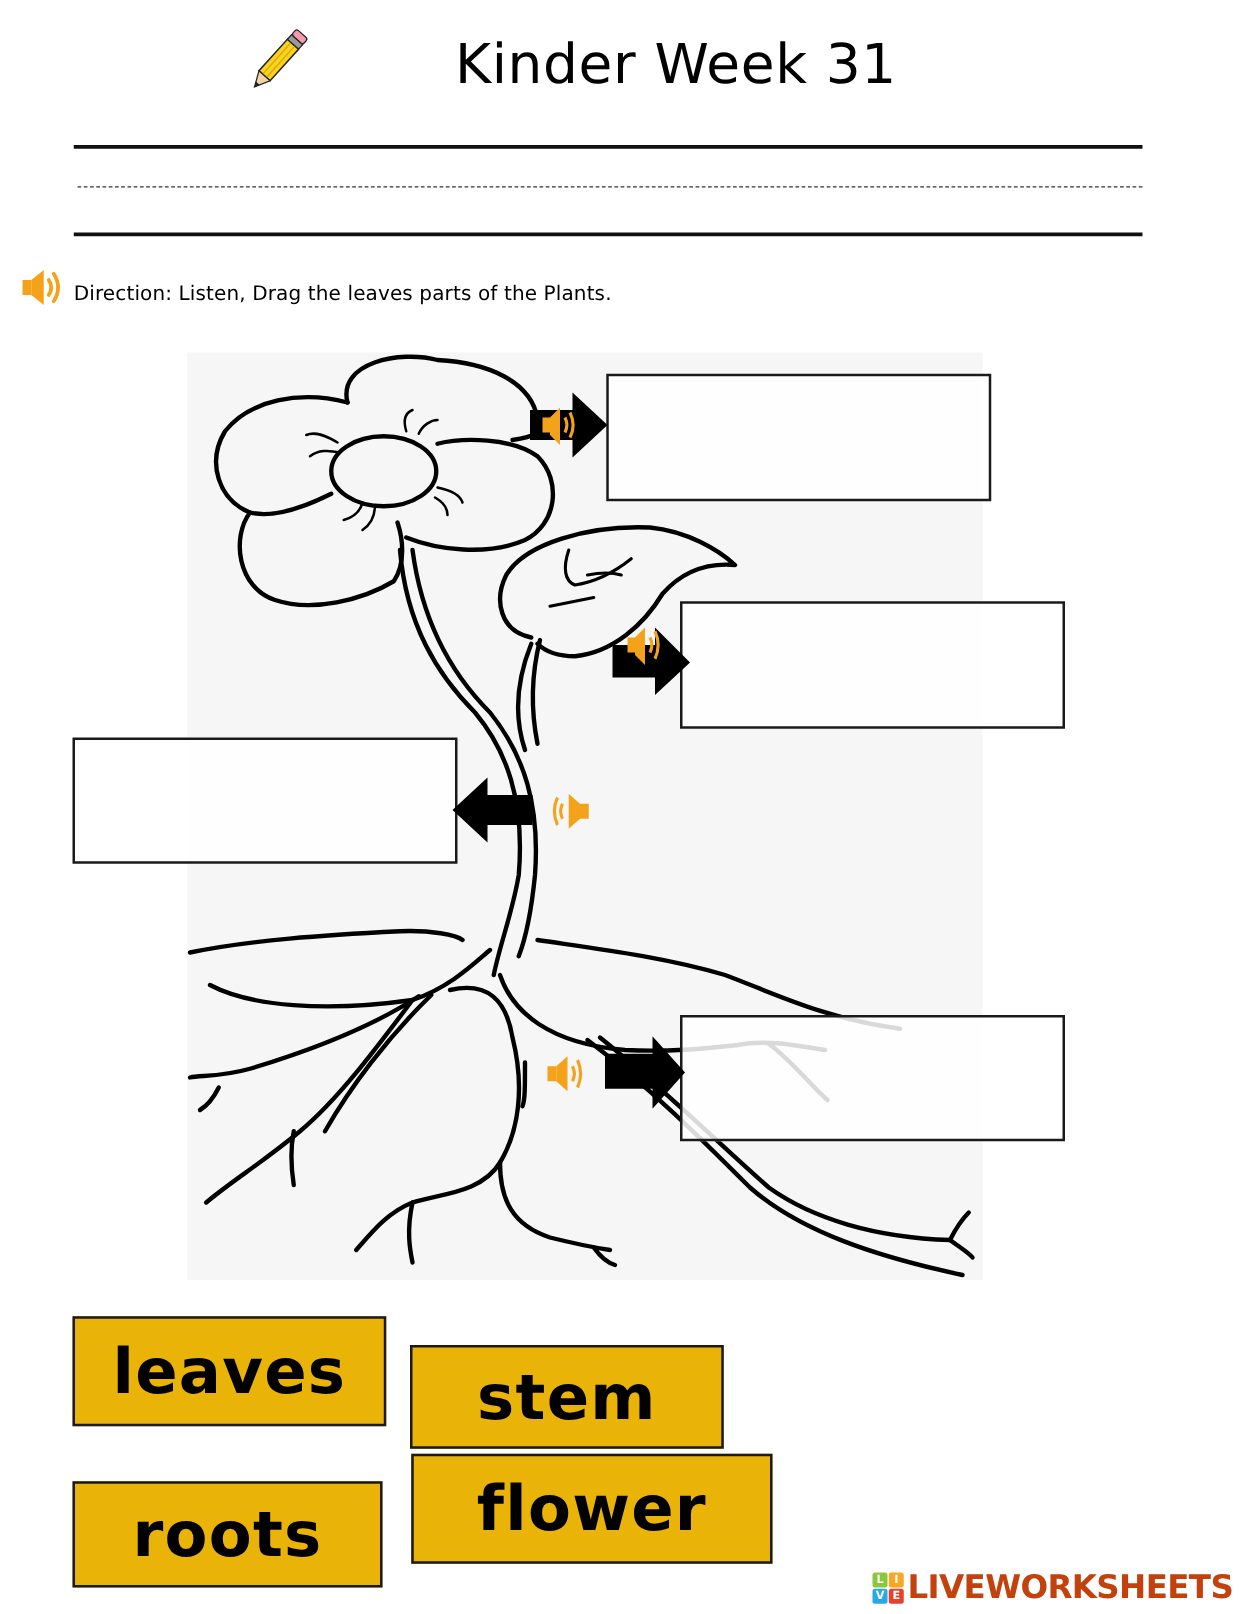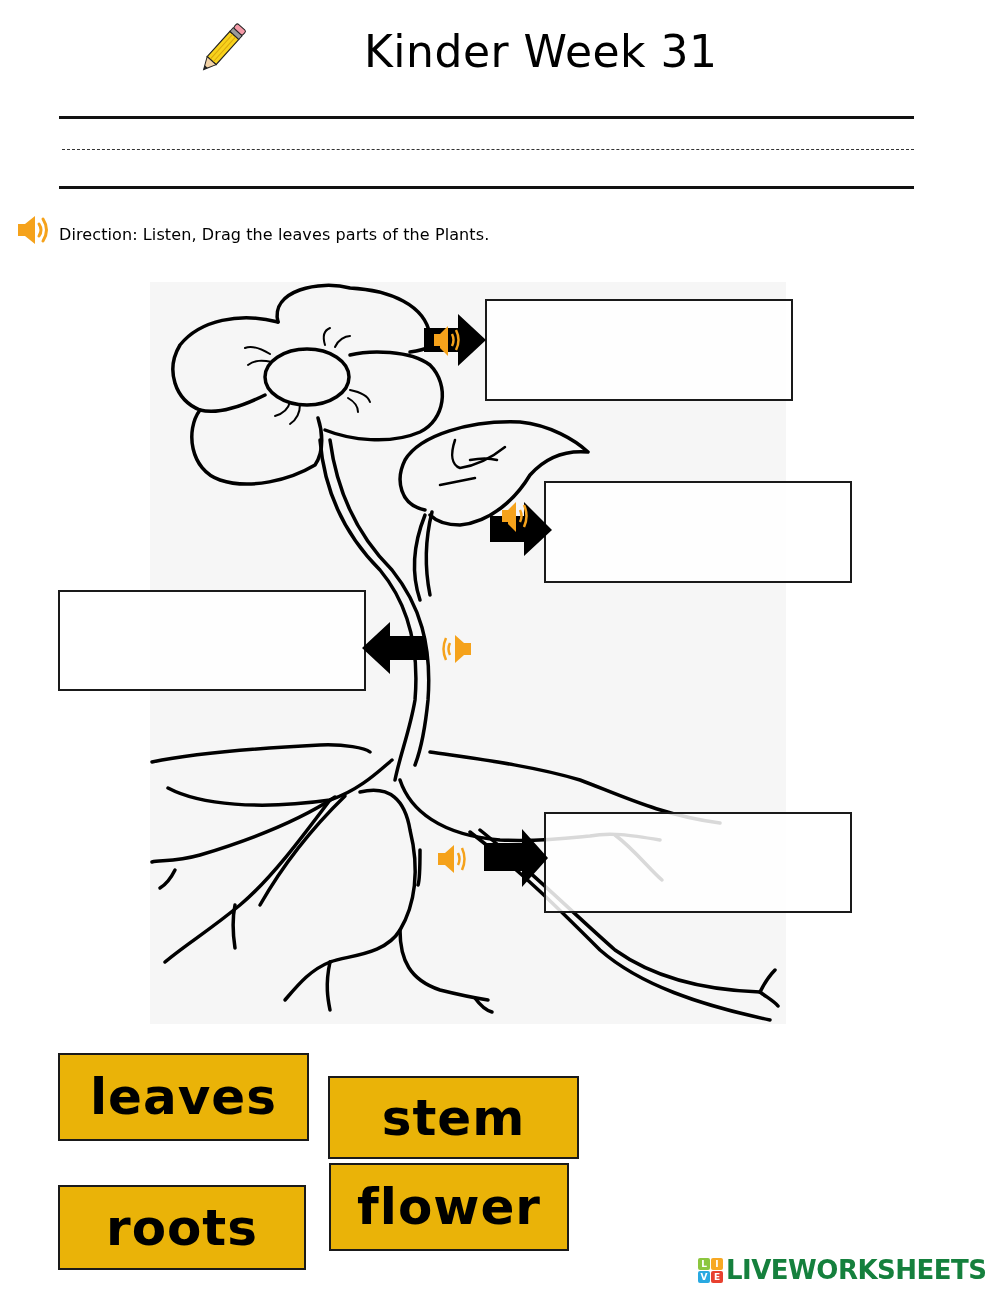--- a/index.html
+++ b/index.html
@@ -98,21 +98,21 @@
       font-weight: bold;
       color: #fff;
       display: flex; align-items: center; justify-content: center;
       border-radius: 2px;
     }
     .logo-text {
       font-family: "DejaVu Sans", sans-serif;
       font-weight: bold;
       font-size: 26px;
       letter-spacing: -0.5px;
-      color: #15803d;
+      color: #c2410c;
       line-height: 28px;
     }
   </style>
 </head>
 <body>
 
 <div class="abs pencil">
   <svg width="62" height="60" viewBox="0 0 62 60">
     <g transform="rotate(-48 31 30)">
       <rect x="14" y="24" width="34" height="12" fill="#f8d21c" stroke="#222" stroke-width="1.2"></rect>
@@ -254,21 +254,21 @@
 
 <div class="abs word-tile" style="left:58px; top:1053px; width:251px; height:88px;">
   <span>leaves</span>
 </div>
 <div class="abs word-tile" style="left:328px; top:1056px; width:251px; height:83px;margin-top:20px;">
   <span>stem</span>
 </div>
 <div class="abs word-tile" style="left:58px; top:1161px; width:248px; height:85px;margin-top:24px;">
   <span>roots</span>
 </div>
-<div class="abs word-tile" style="left:329px; top:1163px; width:240px; height:88px;">
+<div class="abs word-tile" style="left:329px; top:1163px; width:289px; height:88px;">
   <span>flower</span>
 </div>
 
 <div class="abs logo">
   <div class="logo-grid">
     <div style="background:#8cc63f;">L</div>
     <div style="background:#f7a823;">I</div>
     <div style="background:#29a9e1;">V</div>
     <div style="background:#e8402f;">E</div>
   </div>

